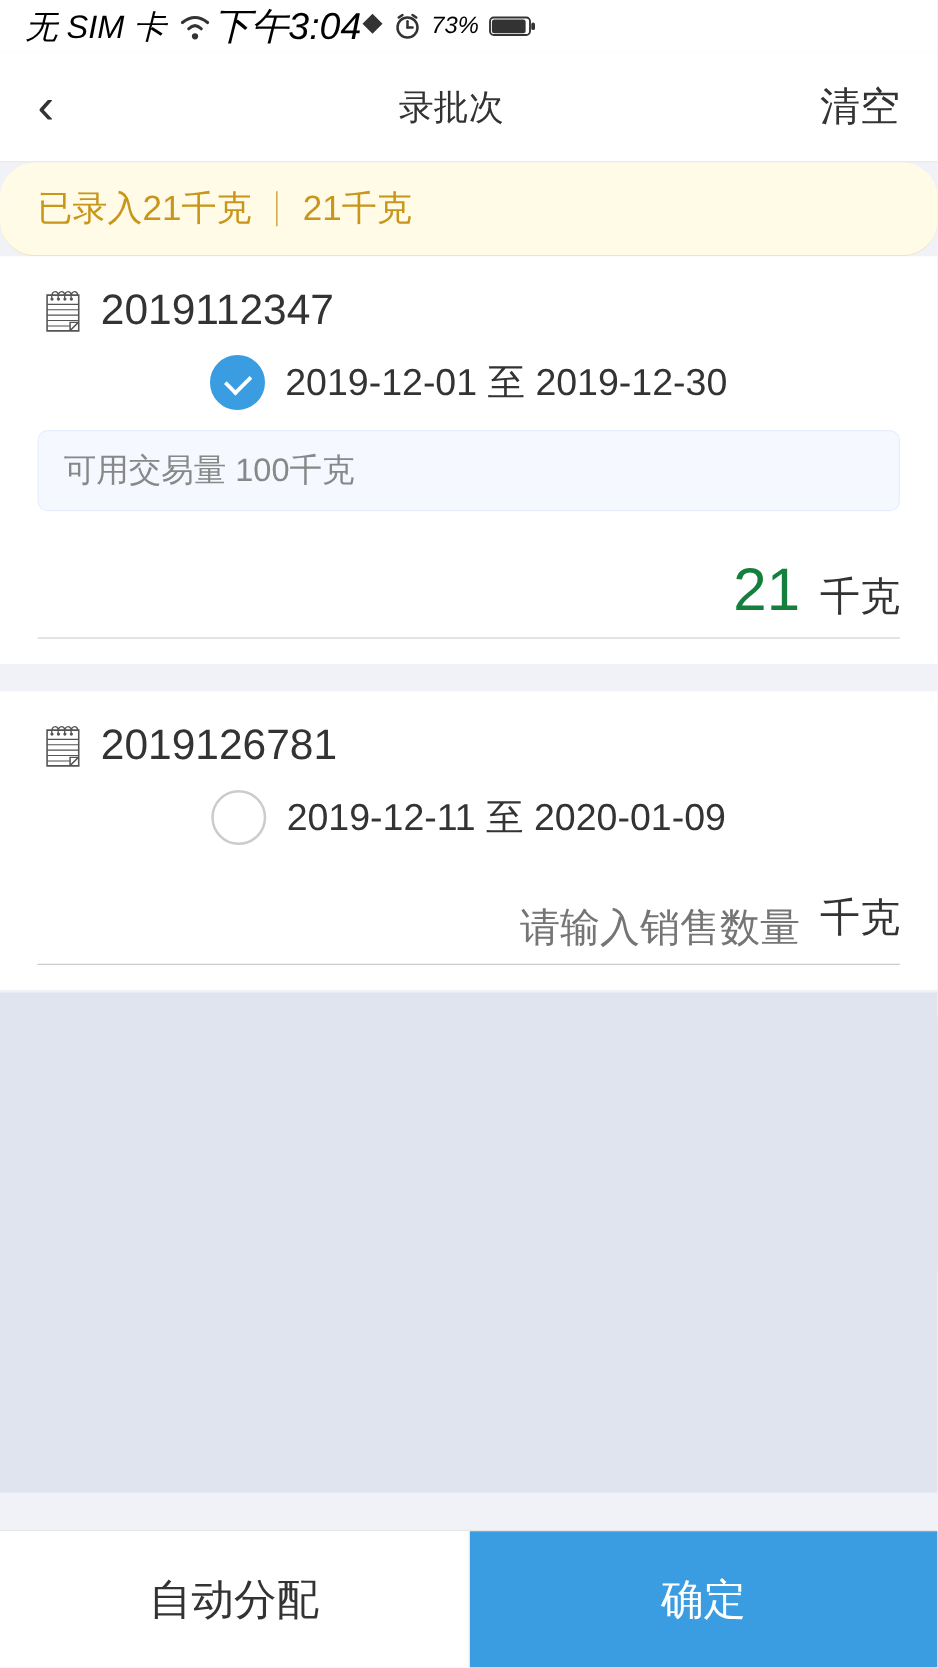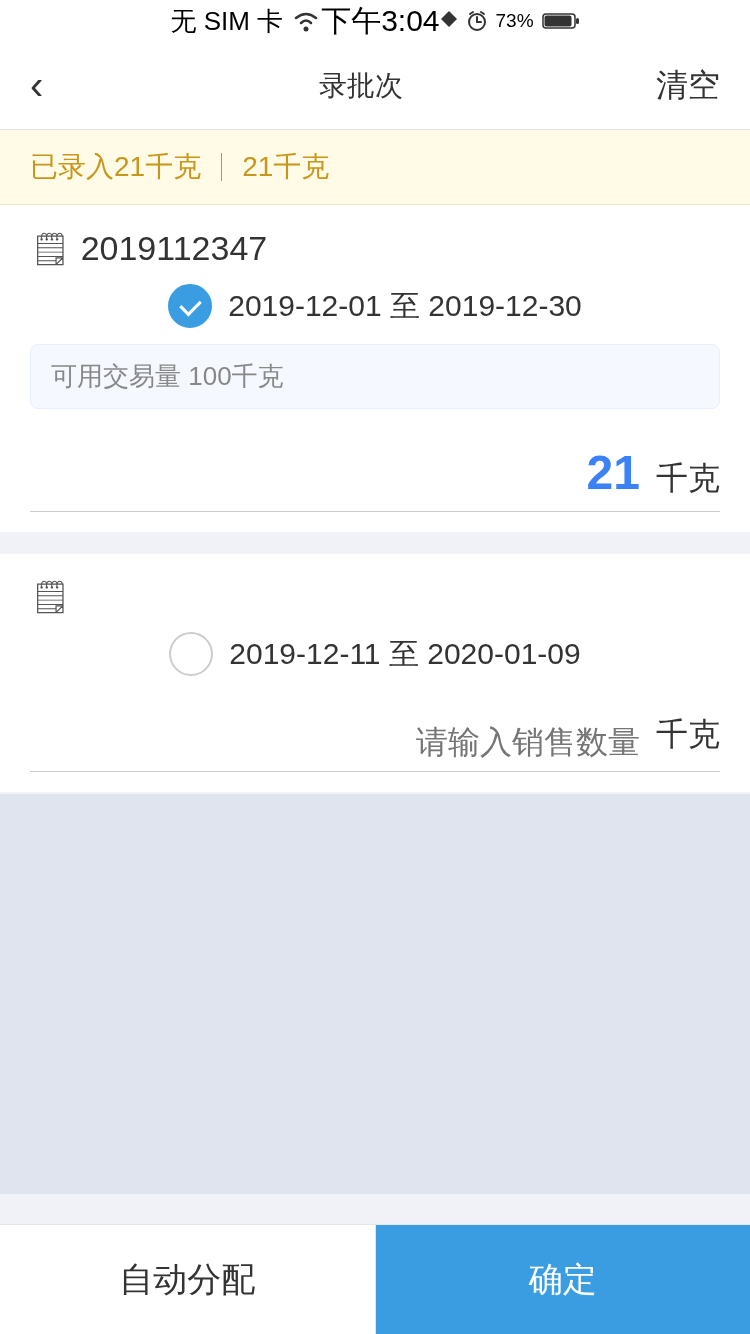--- a/index.html
+++ b/index.html
@@ -12,23 +12,24 @@
       display: flex;
       flex-direction: column;
     }
 
     
     .status-bar {
       height: 42px;
       background: #fff;
       display: flex;
       align-items: center;
-      justify-content: center;
+      justify-content: flex-start;
       padding: 0 20px;
       font-size: 26px;
+      font-style: italic;
     }
     .status-left {
       display: flex;
       align-items: center;
       gap: 8px;
       font-size: 26px;
     }
     .status-center {
       font-size: 30px;
       font-weight: 500;
@@ -69,20 +70,21 @@
     }
 
     
     .summary-bar {
       background: #fffbe6;
       padding: 18px 30px;
       display: flex;
       align-items: center;
       gap: 20px;
       border-bottom: 1px solid #f0e6c0;
+      border-radius: 28px;
     }
     .summary-item {
       font-size: 28px;
       color: #c8961a;
     }
     .summary-divider {
       width: 1px;
       height: 28px;
       background: #c8961a;
     }
@@ -163,22 +165,22 @@
     .amount-row {
       display: flex;
       align-items: baseline;
       justify-content: flex-end;
       padding: 16px 30px 10px 30px;
       gap: 16px;
       background: #fff;
     }
     .amount-value {
       font-size: 48px;
-      color: #3b82f6;
-      font-weight: 700;
+      color: #15803d;
+      font-weight: 400;
     }
     .amount-unit {
       font-size: 32px;
       color: #333;
     }
     .amount-underline {
       height: 1px;
       background: #ccc;
       margin: 0 30px 0 30px;
     }
@@ -319,20 +321,21 @@
     </div>
     <div class="amount-underline"></div>
     <div style="height:20px; background:#fff;"></div>
   </div>
 
   <div class="card-separator"></div>
 
   <div class="batch-card">
     <div class="batch-header">
       <span class="batch-doc-icon">🗒</span>
+      <span class="batch-number">2019126781</span>
     </div>
     <div class="batch-date-row">
       <div class="radio-btn"></div>
       <span class="batch-date">2019-12-11 至 2020-01-09</span>
     </div>
     <div class="input-row">
       <input class="qty-input" type="text" placeholder="请输入销售数量" style="">
       <span class="qty-unit">千克</span>
     </div>
     <div class="input-underline"></div>

